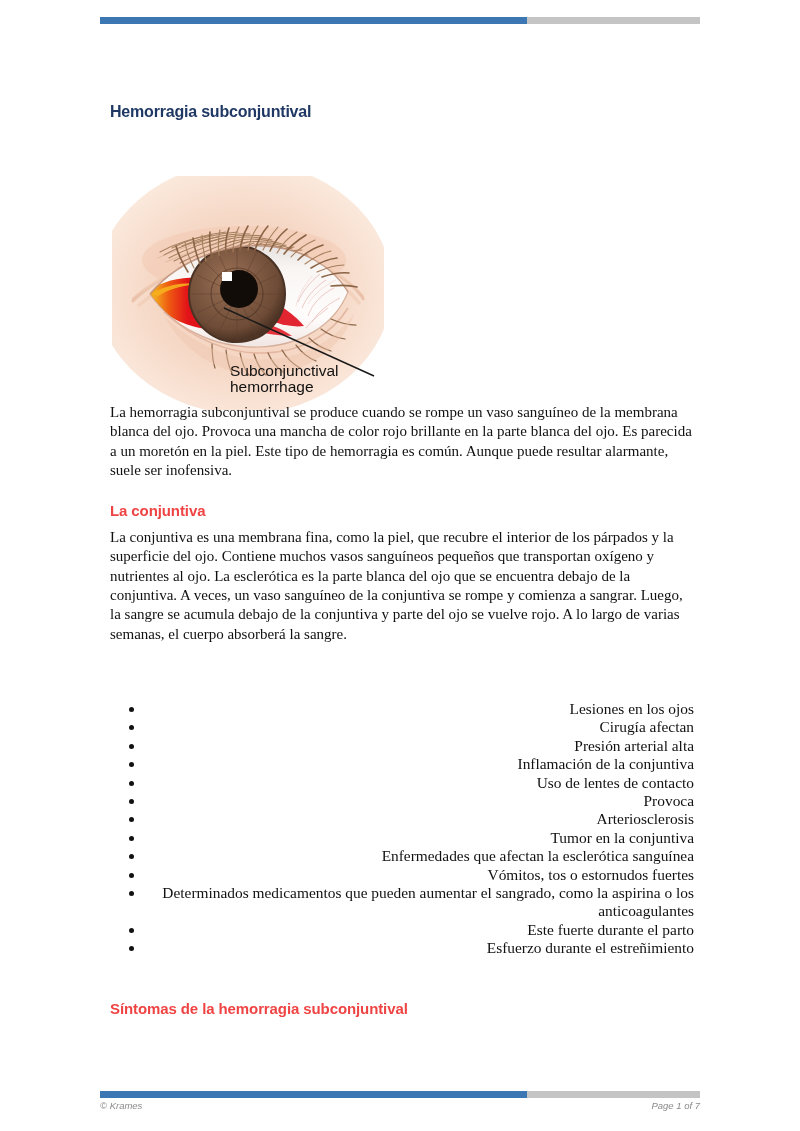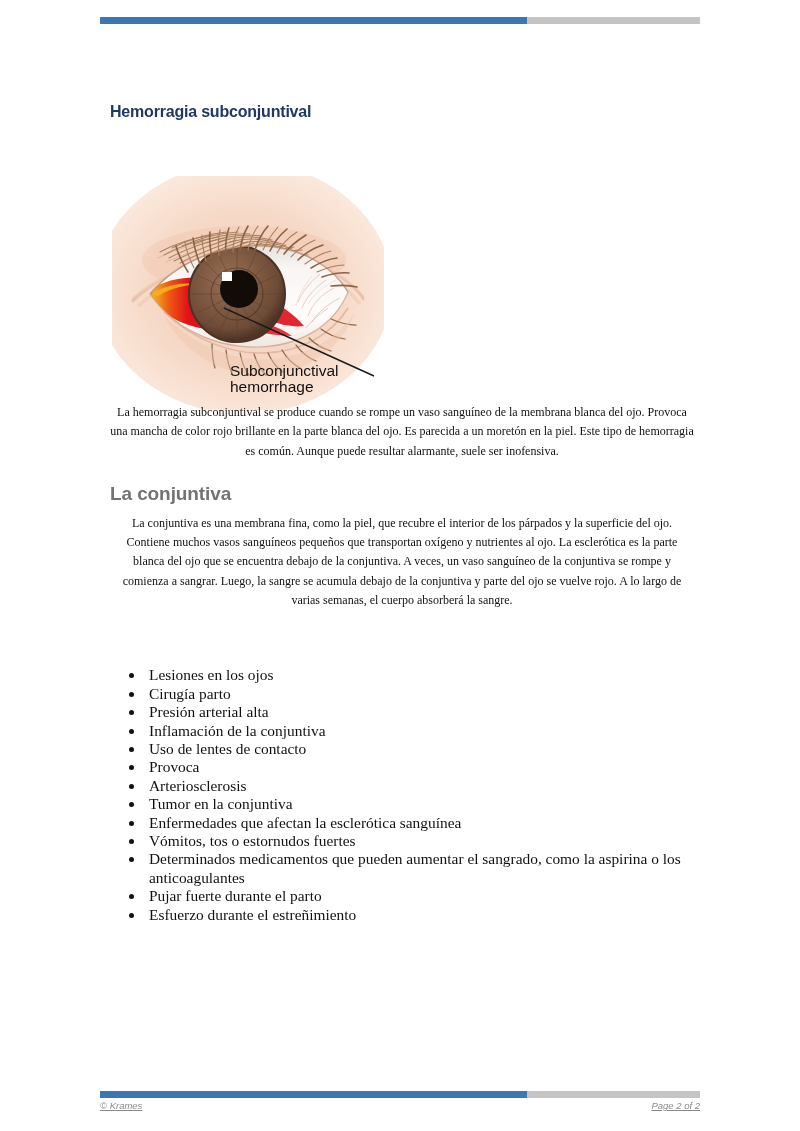--- a/index.html
+++ b/index.html
@@ -63,42 +63,43 @@
   
   .content {
     position: absolute;
     left: 110px;
     top: 403px;
     width: 584px;
   }
   p.body {
     margin: 0 0 0 0;
     font-family: "Liberation Serif", serif;
-    font-size: 12px;
+    font-size: 15px;
     line-height: 19.3px;
     color: #111111;
-    text-align: center;
+    text-align: left;
   }
   h2.section {
     font-family: "Liberation Sans", sans-serif;
     font-weight: bold;
-    font-size: 19px;
-    color: #737373;
+    font-size: 15px;
+    color: #ef4444;
     margin: 0;
     letter-spacing: -0.1px;
   }
   .sp-after-intro { height: 22px; }
   .sp-head-to-body { height: 9px; }
   .sp-before-causes { height: 38px; }
   .sp-before-sintomas { height: 42px; }
 
   ul.bullets {
     margin: 9px 0 0 0;
     padding-left: 35px;
     list-style-type: disc;
+    text-align: right;
   }
   ul.bullets li {
     font-family: "Liberation Serif", serif;
     font-size: 15.4px;
     line-height: 18.4px;
     color: #111111;
     margin: 0;
     padding-left: 4px;
   }
 
@@ -107,21 +108,20 @@
     position: absolute;
     left: 100px;
     top: 1100px;
     width: 600px;
     display: flex;
     justify-content: space-between;
     font-family: "Liberation Sans", sans-serif;
     font-style: italic;
     font-size: 9.5px;
     color: #8a8a8a;
-    text-decoration: underline;
   }
 </style>
 </head>
 <body>
 
 <div class="rule-wrap top">
   <div class="rule-blue"></div>
   <div class="rule-grey"></div>
 </div>
 
@@ -333,39 +333,40 @@
   <h2 class="section">La conjuntiva</h2>
   <div class="sp-head-to-body"></div>
   <p class="body">La conjuntiva es una membrana fina, como la piel, que recubre el interior de los párpados y la superficie del ojo. Contiene muchos vasos sanguíneos pequeños que transportan oxígeno y nutrientes al ojo. La esclerótica es la parte blanca del ojo que se encuentra debajo de la conjuntiva. A veces, un vaso sanguíneo de la conjuntiva se rompe y comienza a sangrar. Luego, la sangre se acumula debajo de la conjuntiva y parte del ojo se vuelve rojo. A lo largo de varias semanas, el cuerpo absorberá la sangre.</p>
 
   <div class="sp-before-causes"></div>
 
   <div class="sp-head-to-body"></div>
 
   <ul class="bullets">
     <li>Lesiones en los ojos</li>
-    <li>Cirugía parto</li>
+    <li>Cirugía afectan</li>
     <li>Presión arterial alta</li>
     <li>Inflamación de la conjuntiva</li>
     <li>Uso de lentes de contacto</li>
     <li>Provoca</li>
     <li>Arteriosclerosis</li>
     <li>Tumor en la conjuntiva</li>
     <li>Enfermedades que afectan la esclerótica sanguínea</li>
     <li>Vómitos, tos o estornudos fuertes</li>
     <li>Determinados medicamentos que pueden aumentar el sangrado, como la aspirina o los anticoagulantes</li>
-    <li>Pujar fuerte durante el parto</li>
+    <li>Este fuerte durante el parto</li>
     <li>Esfuerzo durante el estreñimiento</li>
   </ul>
 
   <div class="sp-before-sintomas"></div>
 
+  <h2 class="section">Síntomas de la hemorragia subconjuntival</h2>
 </div>
 
 <div class="rule-wrap bottom">
   <div class="rule-blue"></div>
   <div class="rule-grey"></div>
 </div>
 
 <div class="footer">
   <span>© Krames</span>
-  <span>Page 2 of 2</span>
+  <span>Page 1 of 7</span>
 </div>
 
 </body></html>

